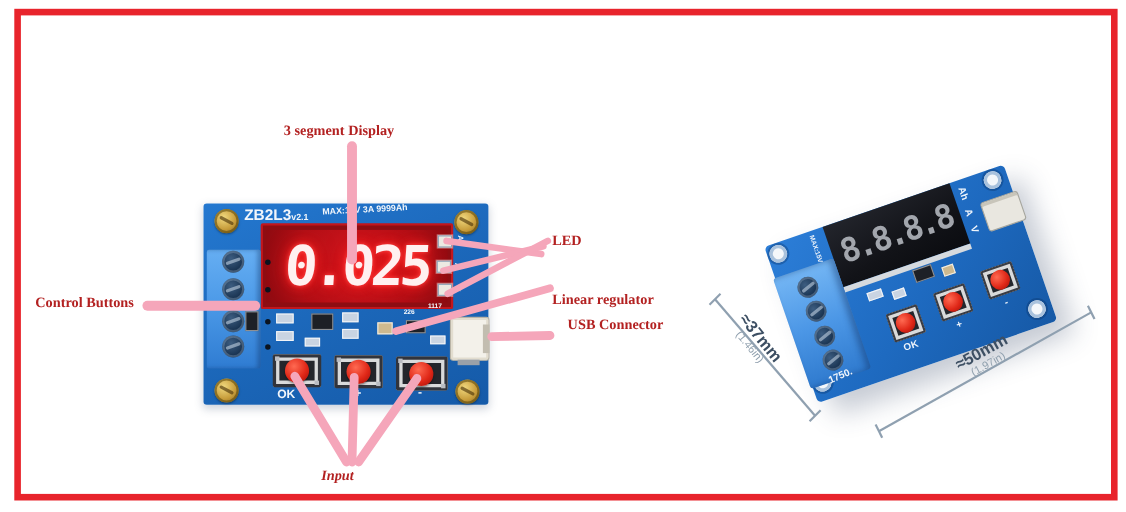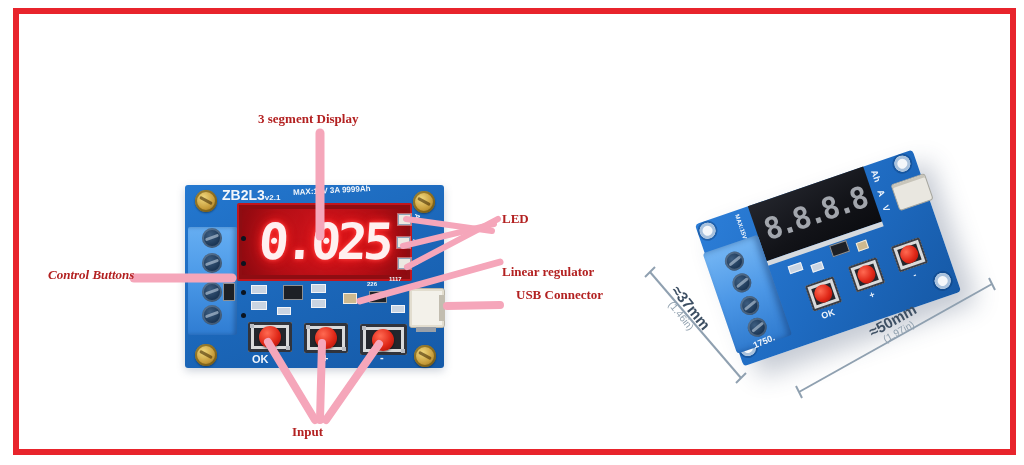--- a/index.html
+++ b/index.html
@@ -209,25 +209,25 @@
       <path d="M650,272 L741,378"></path>
       <path d="M645,277 L655,267"></path>
       <path d="M736,383 L746,373"></path>
       <path d="M799,392 L992,284"></path>
       <path d="M796,386 L802,398"></path>
       <path d="M989,278 L995,290"></path>
     </g>
   </svg>
 
   <div class="lbl" style="left:258px;top:111px;">3 segment Display</div>
-  <div class="lbl" style="left:48px;top:267px;font-style:italic;">Control Buttons</div>
+  <div class="lbl" style="left:32px;top:267px;">Control Buttons</div>
   <div class="lbl" style="left:502px;top:211px;">LED</div>
   <div class="lbl" style="left:502px;top:252px;margin-top:12px;">Linear regulator</div>
   <div class="lbl" style="left:516px;top:287px;">USB Connector</div>
-  <div class="lbl" style="left:292px;top:424px;">Input</div>
+  <div class="lbl" style="left:292px;top:424px;font-style:italic;">Input</div>
 
   <div class="dim" style="left:645px;top:298px;width:84px;transform:rotate(51deg);">
     <span class="mm">≈37mm</span>
     <span class="inch">(1.46in)</span>
   </div>
   <div class="dim" style="left:840px;top:312px;width:110px;transform:rotate(-29deg);">
     <span class="mm">≈50mm</span>
     <span class="inch">(1.97in)</span>
   </div>
 

